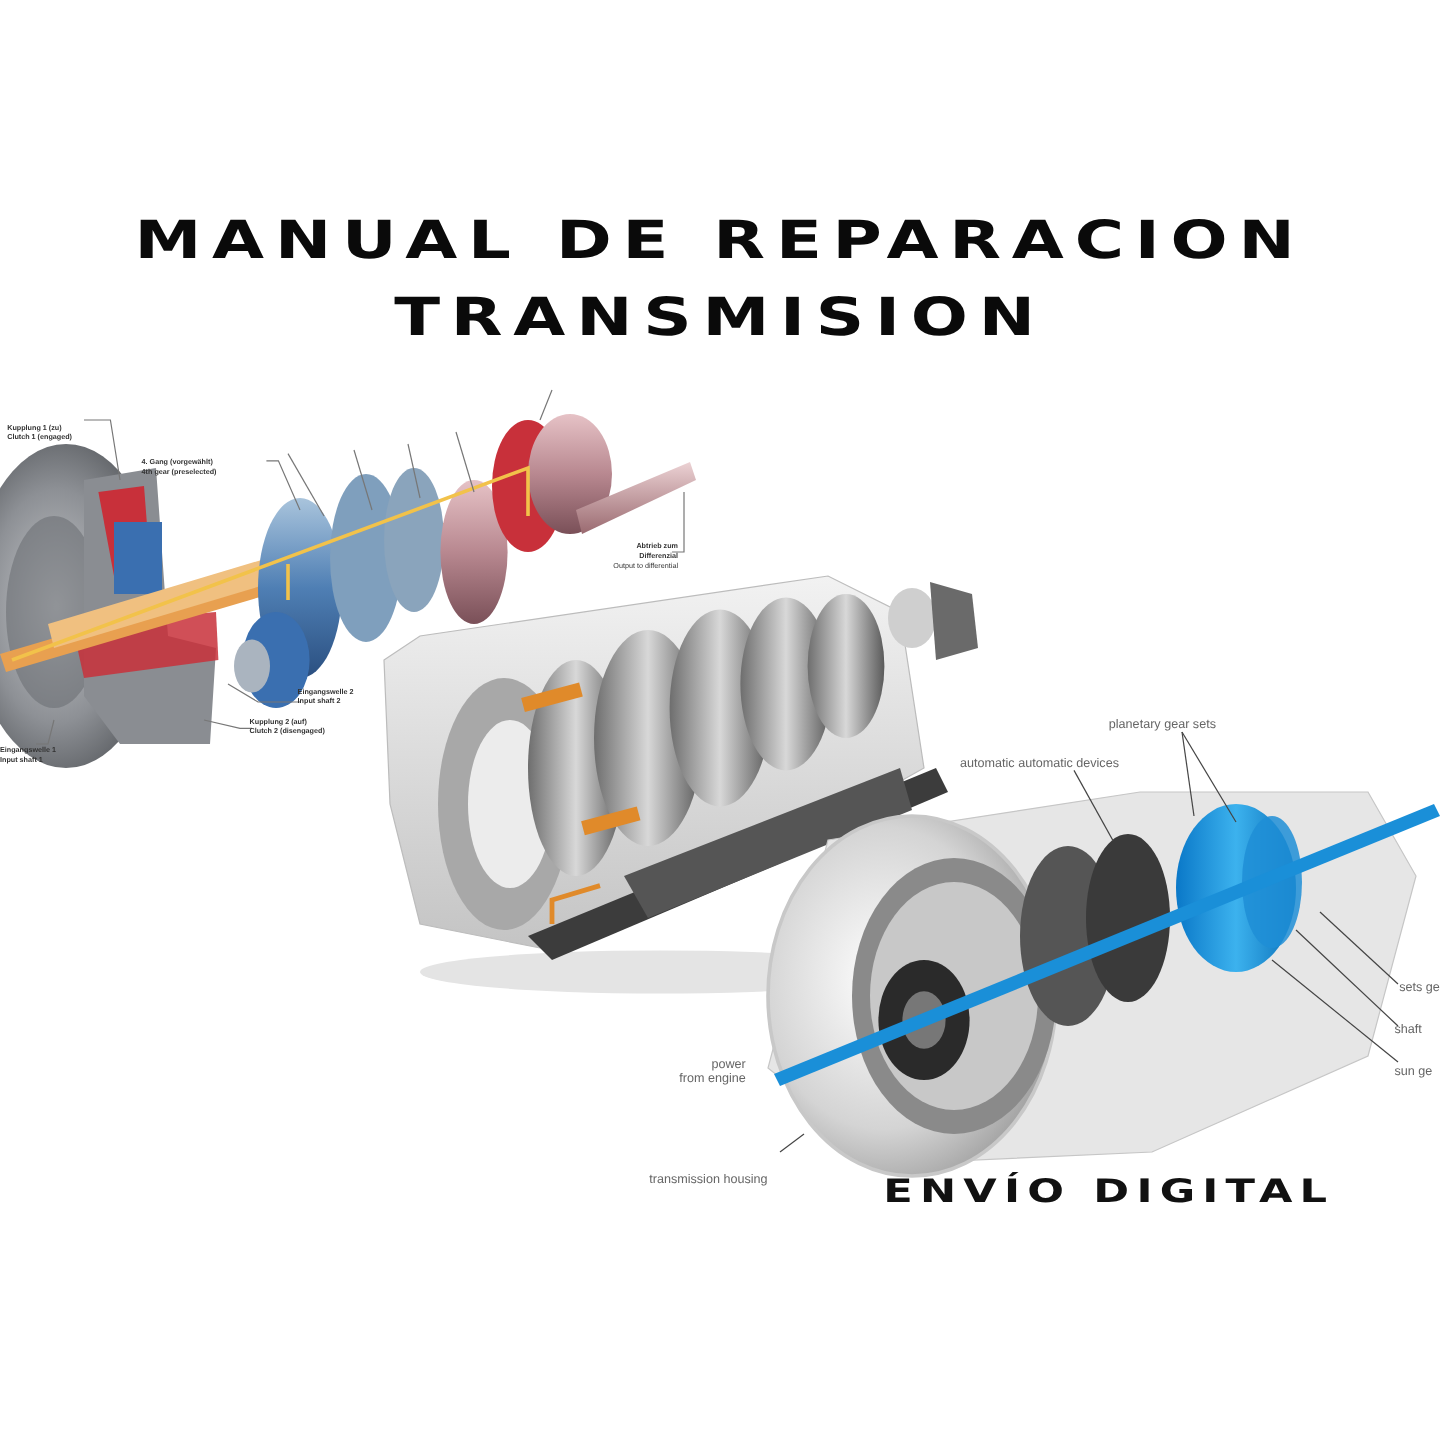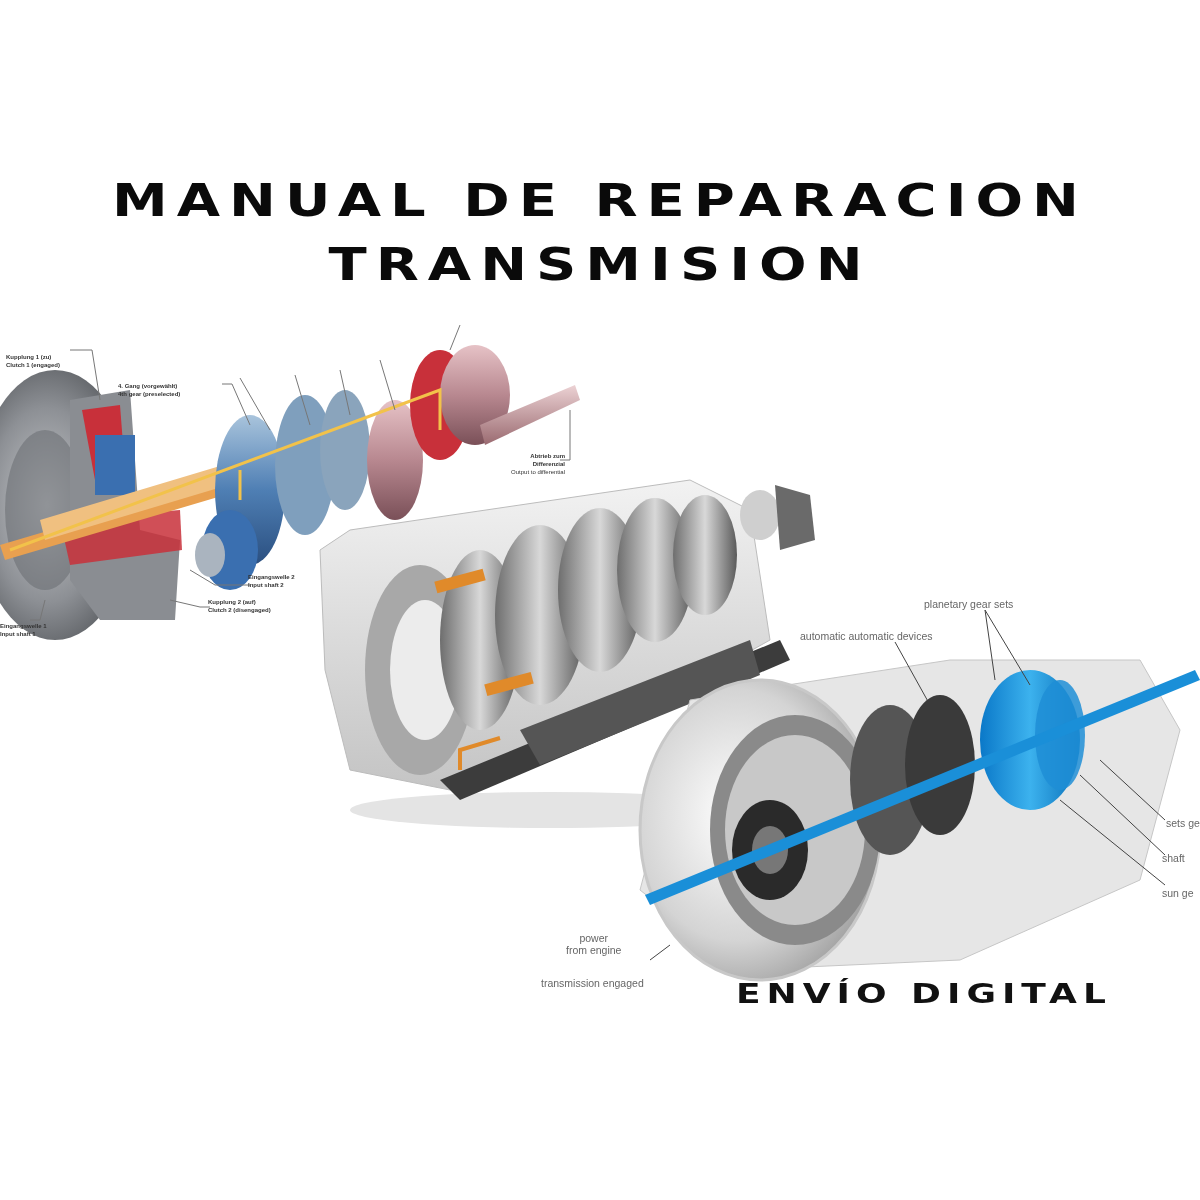--- a/index.html
+++ b/index.html
@@ -193,19 +193,19 @@
     <path d="M125 10 L170 85"></path>
     <path d="M35 42 L70 105"></path>
   </g>
 </svg>
 
 <div class="lbl" style="left:924px;top:598px">planetary gear sets</div>
 <div class="lbl" style="left:800px;top:630px">automatic automatic devices</div>
 <div class="lbl" style="left:1166px;top:817px">sets ge</div>
 <div class="lbl" style="left:1162px;top:852px">shaft</div>
 <div class="lbl" style="left:1162px;top:887px">sun ge</div>
-<div class="lbl" style="left:566px;top:932px;text-align:center">
+<div class="lbl" style="left:566px;top:881px;text-align:right">
   <span>power</span><br>
   <span>from engine</span>
 </div>
-<div class="lbl" style="left:541px;top:977px">transmission engaged</div>
+<div class="lbl" style="left:541px;top:977px">transmission housing</div>
 
 <div class="footer-title">ENVÍO DIGITAL</div>
 
 </body></html>

